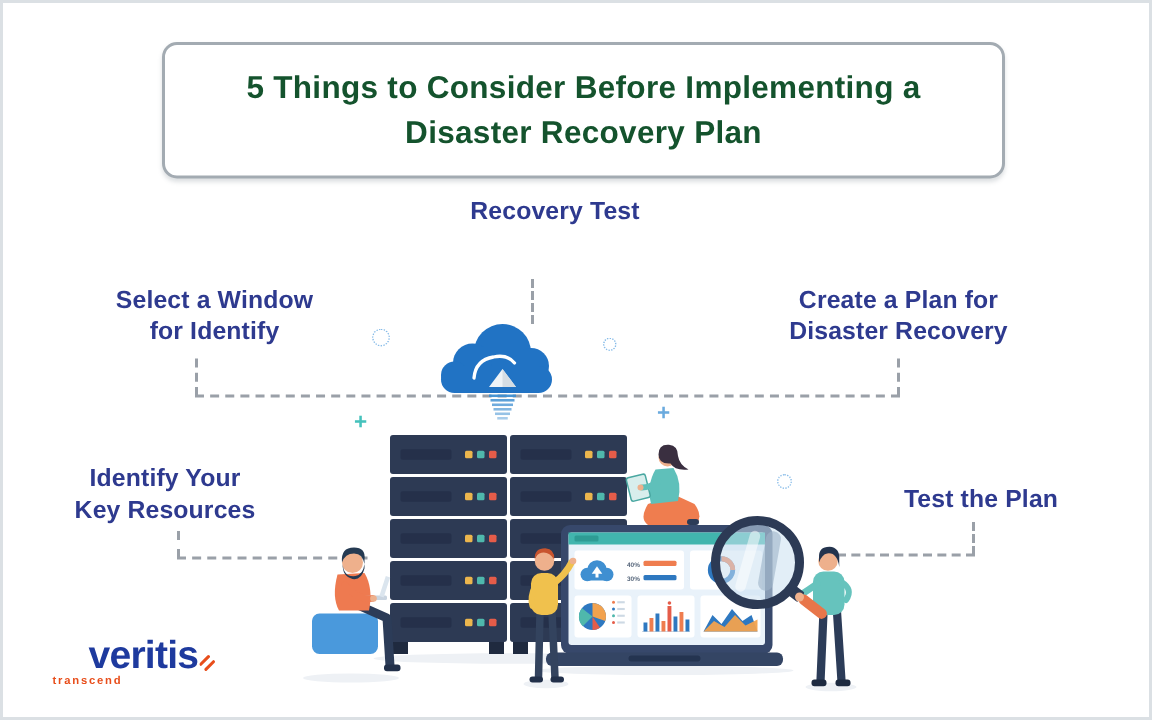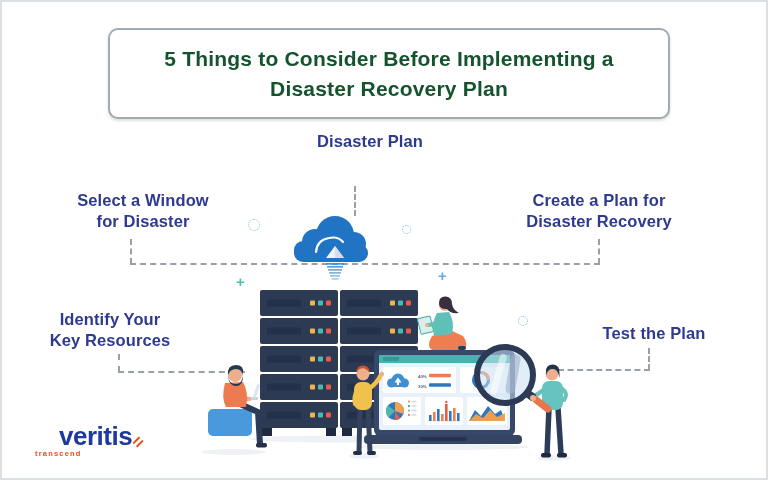--- a/index.html
+++ b/index.html
@@ -40,25 +40,25 @@
 <body>
 
 <div class="canvas">
 
   <div class="title-box">
     <div class="title-line">5 Things to Consider Before Implementing a</div>
     <div class="title-line">Disaster Recovery Plan</div>
   </div>
 
   <div class="label lab-create-recovery">
-    <div>Disaster Plan</div>
+    <div>Recovery Test</div>
   </div>
   <div class="label lab-select-window">
     <div>Select a Window</div>
-    <div>for Disaster</div>
+    <div>for Identify</div>
   </div>
   <div class="label lab-create-plan">
     <div>Create a Plan for</div>
     <div>Disaster Recovery</div>
   </div>
   <div class="label lab-identify">
     <div>Identify Your</div>
     <div>Key Resources</div>
   </div>
   <div class="label lab-test">Test the Plan</div>

